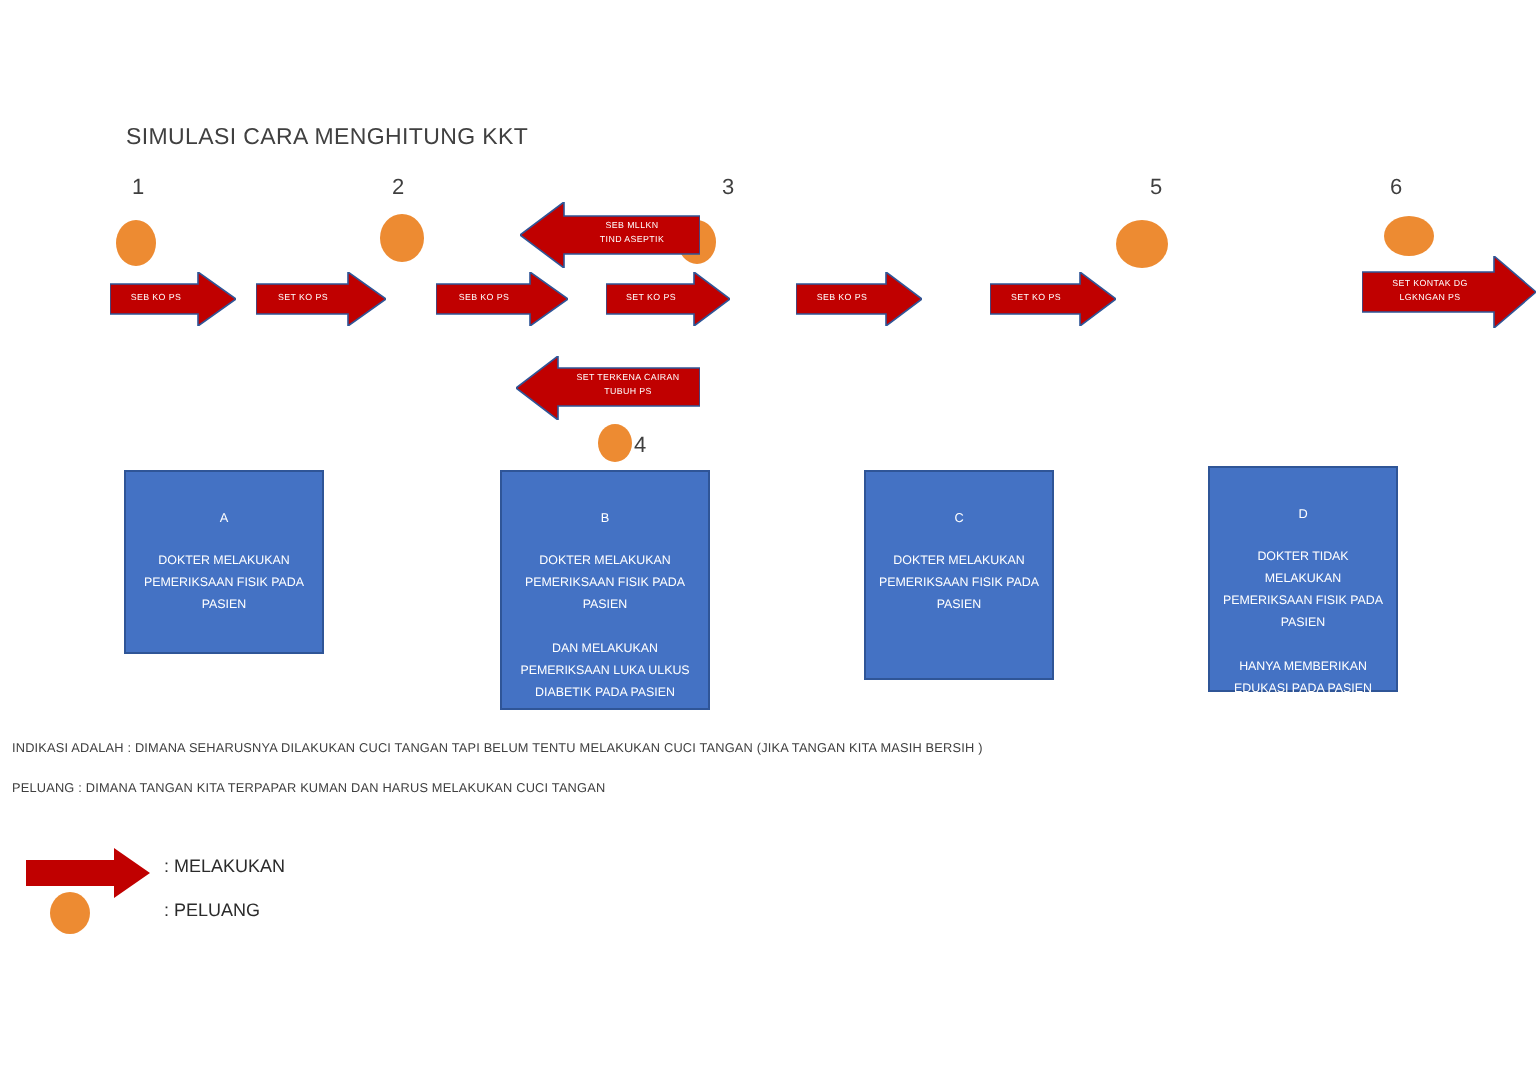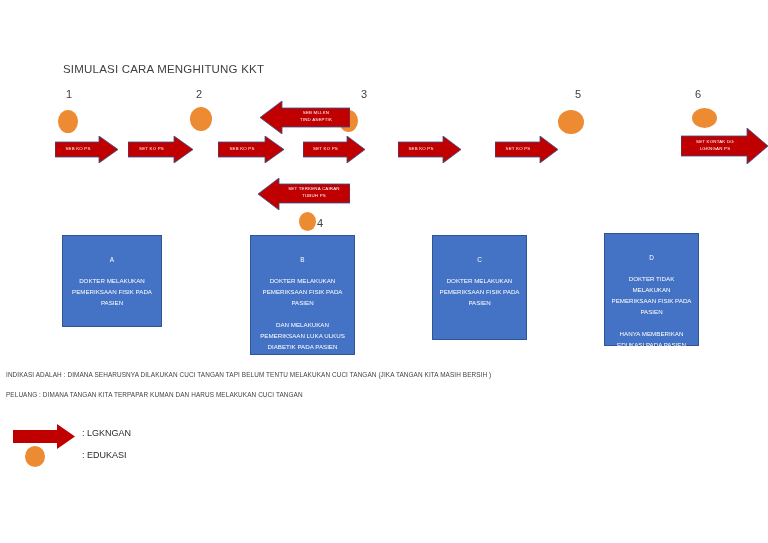--- a/index.html
+++ b/index.html
@@ -210,18 +210,18 @@
   </div>
 
   <div class="caption" style="left:6px; top:371px;">INDIKASI ADALAH : DIMANA SEHARUSNYA DILAKUKAN CUCI TANGAN TAPI BELUM TENTU MELAKUKAN CUCI TANGAN (JIKA TANGAN KITA MASIH BERSIH )</div>
   <div class="caption" style="left:6px; top:391px;">PELUANG : DIMANA TANGAN KITA TERPAPAR KUMAN DAN HARUS MELAKUKAN CUCI TANGAN</div>
 
   <div class="arrow" style="left:13px; top:424px; width:62px; height:25px;">
     <svg width="62" height="25" viewBox="0 0 62 25">
       <polygon points="0,6 44,6 44,0 62,12.5 44,25 44,19 0,19" fill="#C00000"></polygon>
     </svg>
   </div>
-  <div class="legend-label" style="left:82px; top:428px;">: LGKNGAN</div>
+  <div class="legend-label" style="left:82px; top:428px;">: MELAKUKAN</div>
 
   <div class="ellipse" style="left:25px; top:446px; width:20px; height:21px;"></div>
-  <div class="legend-label" style="left:82px; top:450px;">: EDUKASI</div>
+  <div class="legend-label" style="left:82px; top:450px;">: PELUANG</div>
 
 </div>
 
 </body></html>

